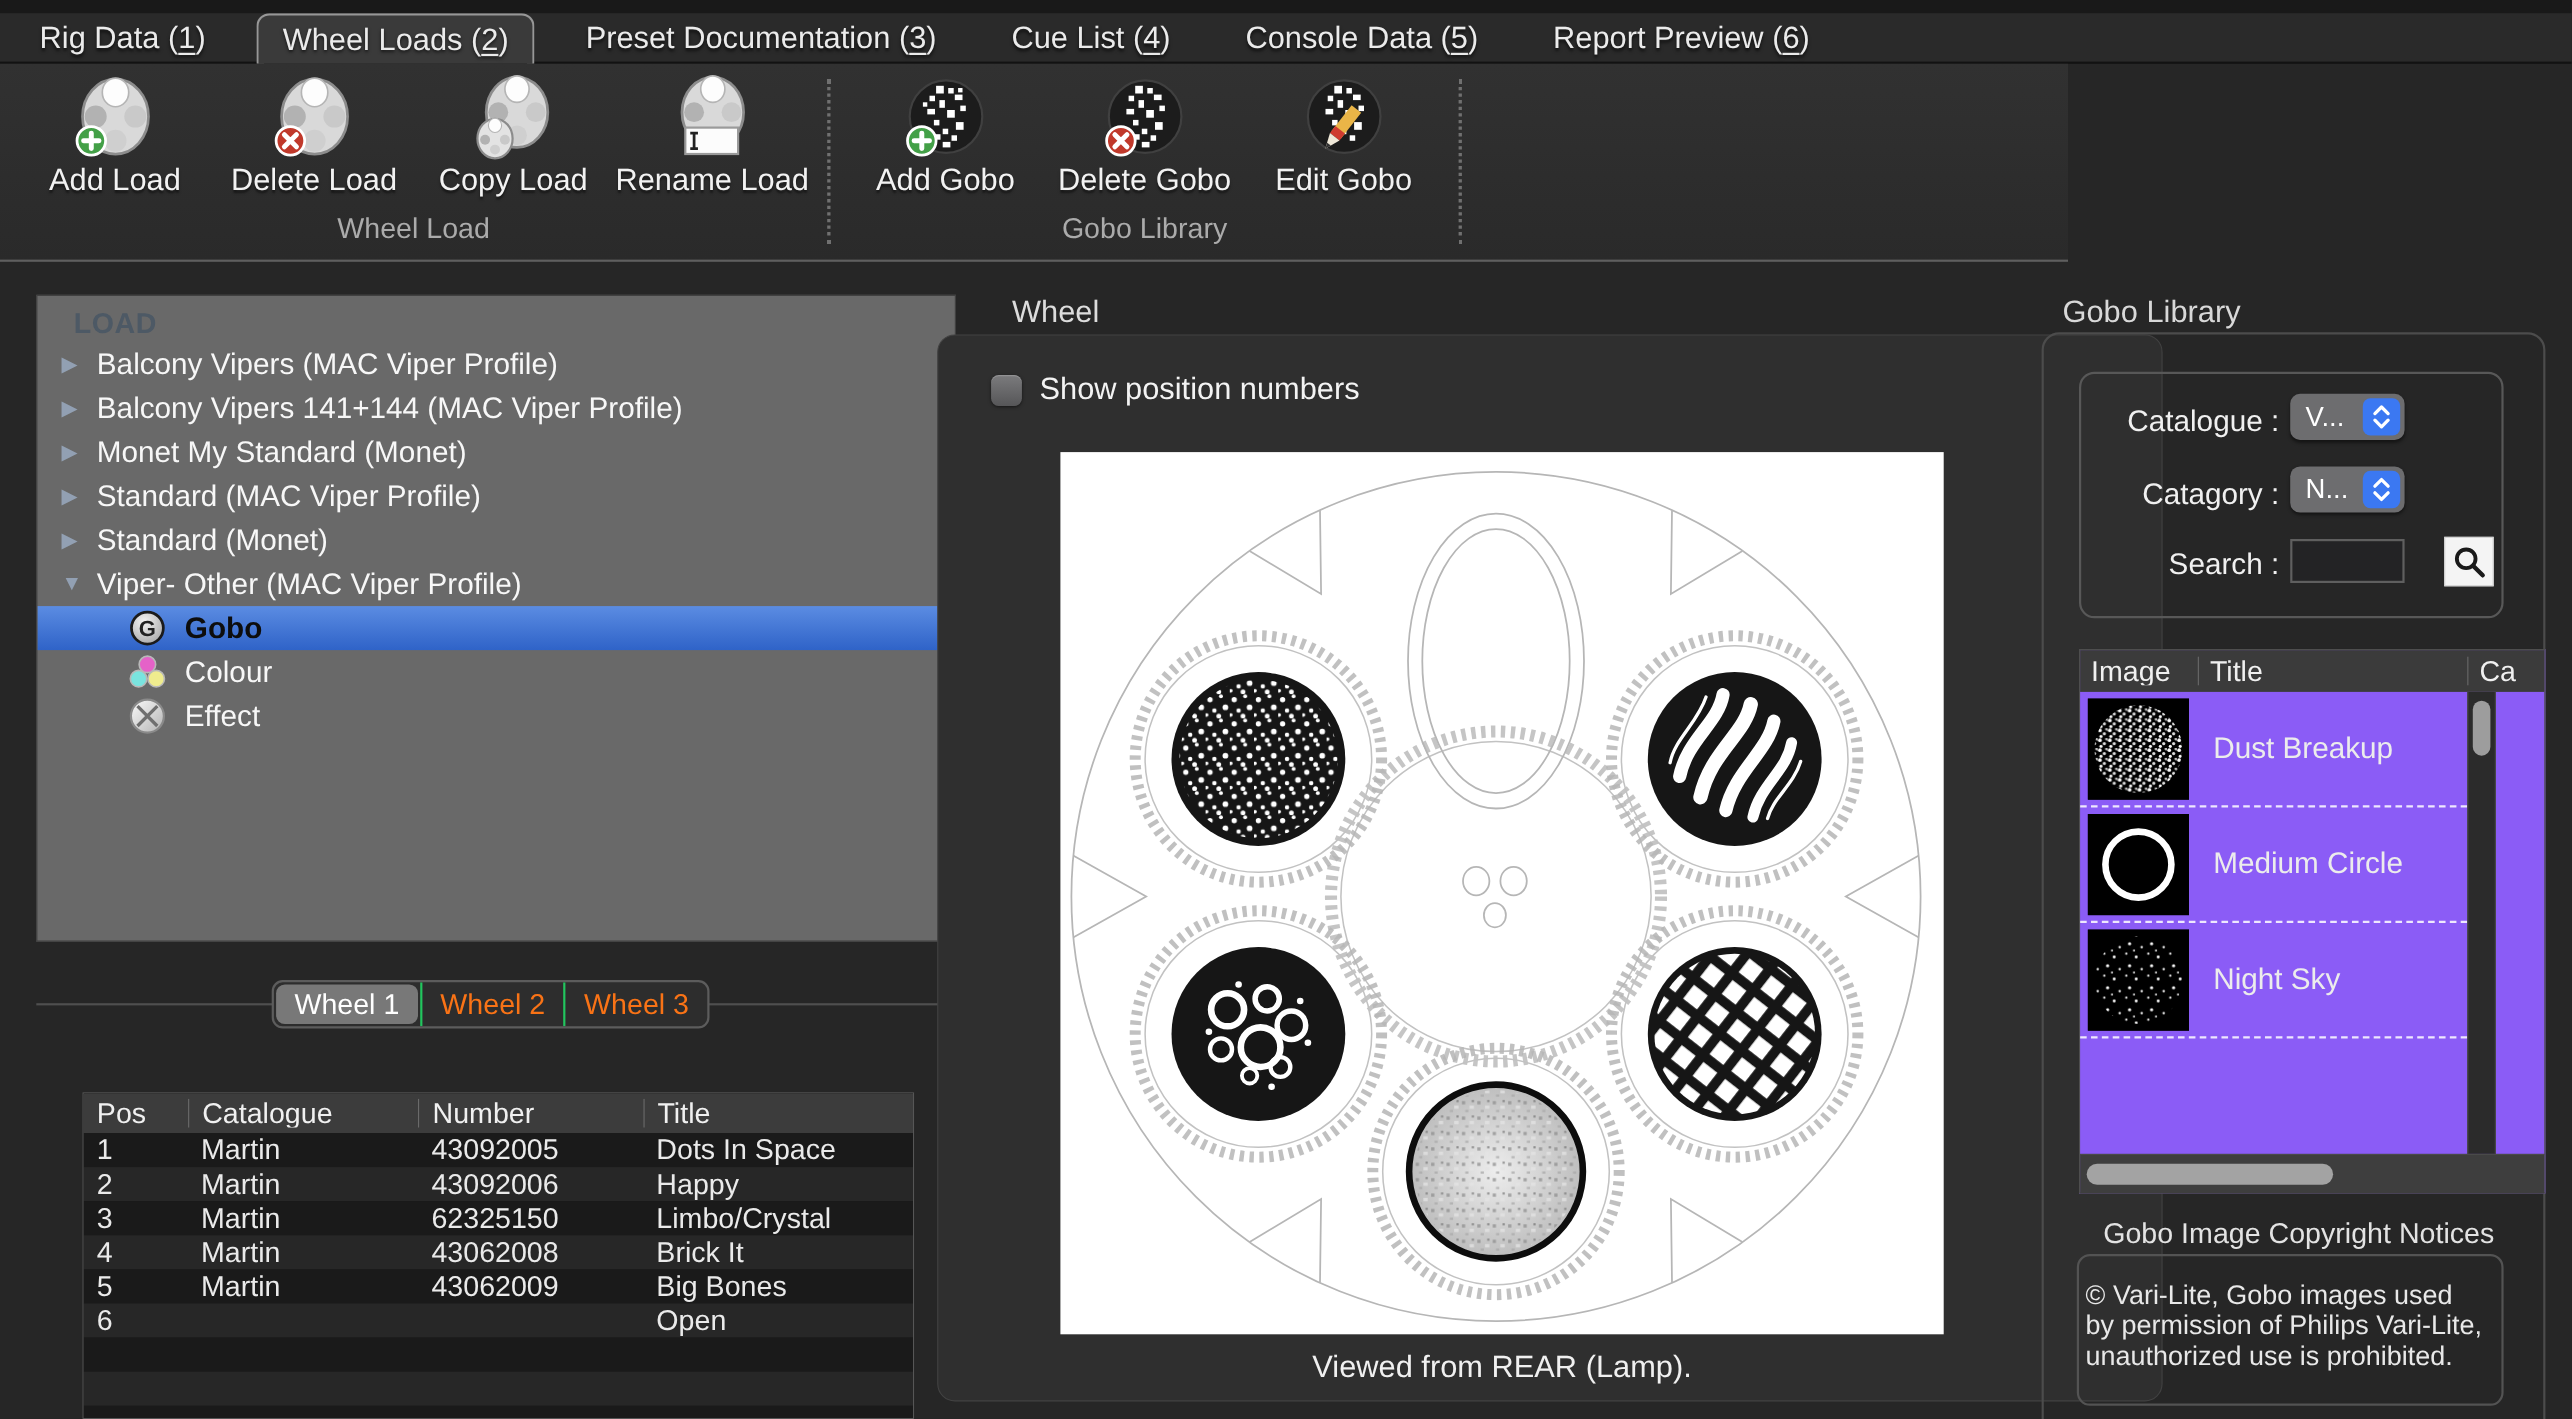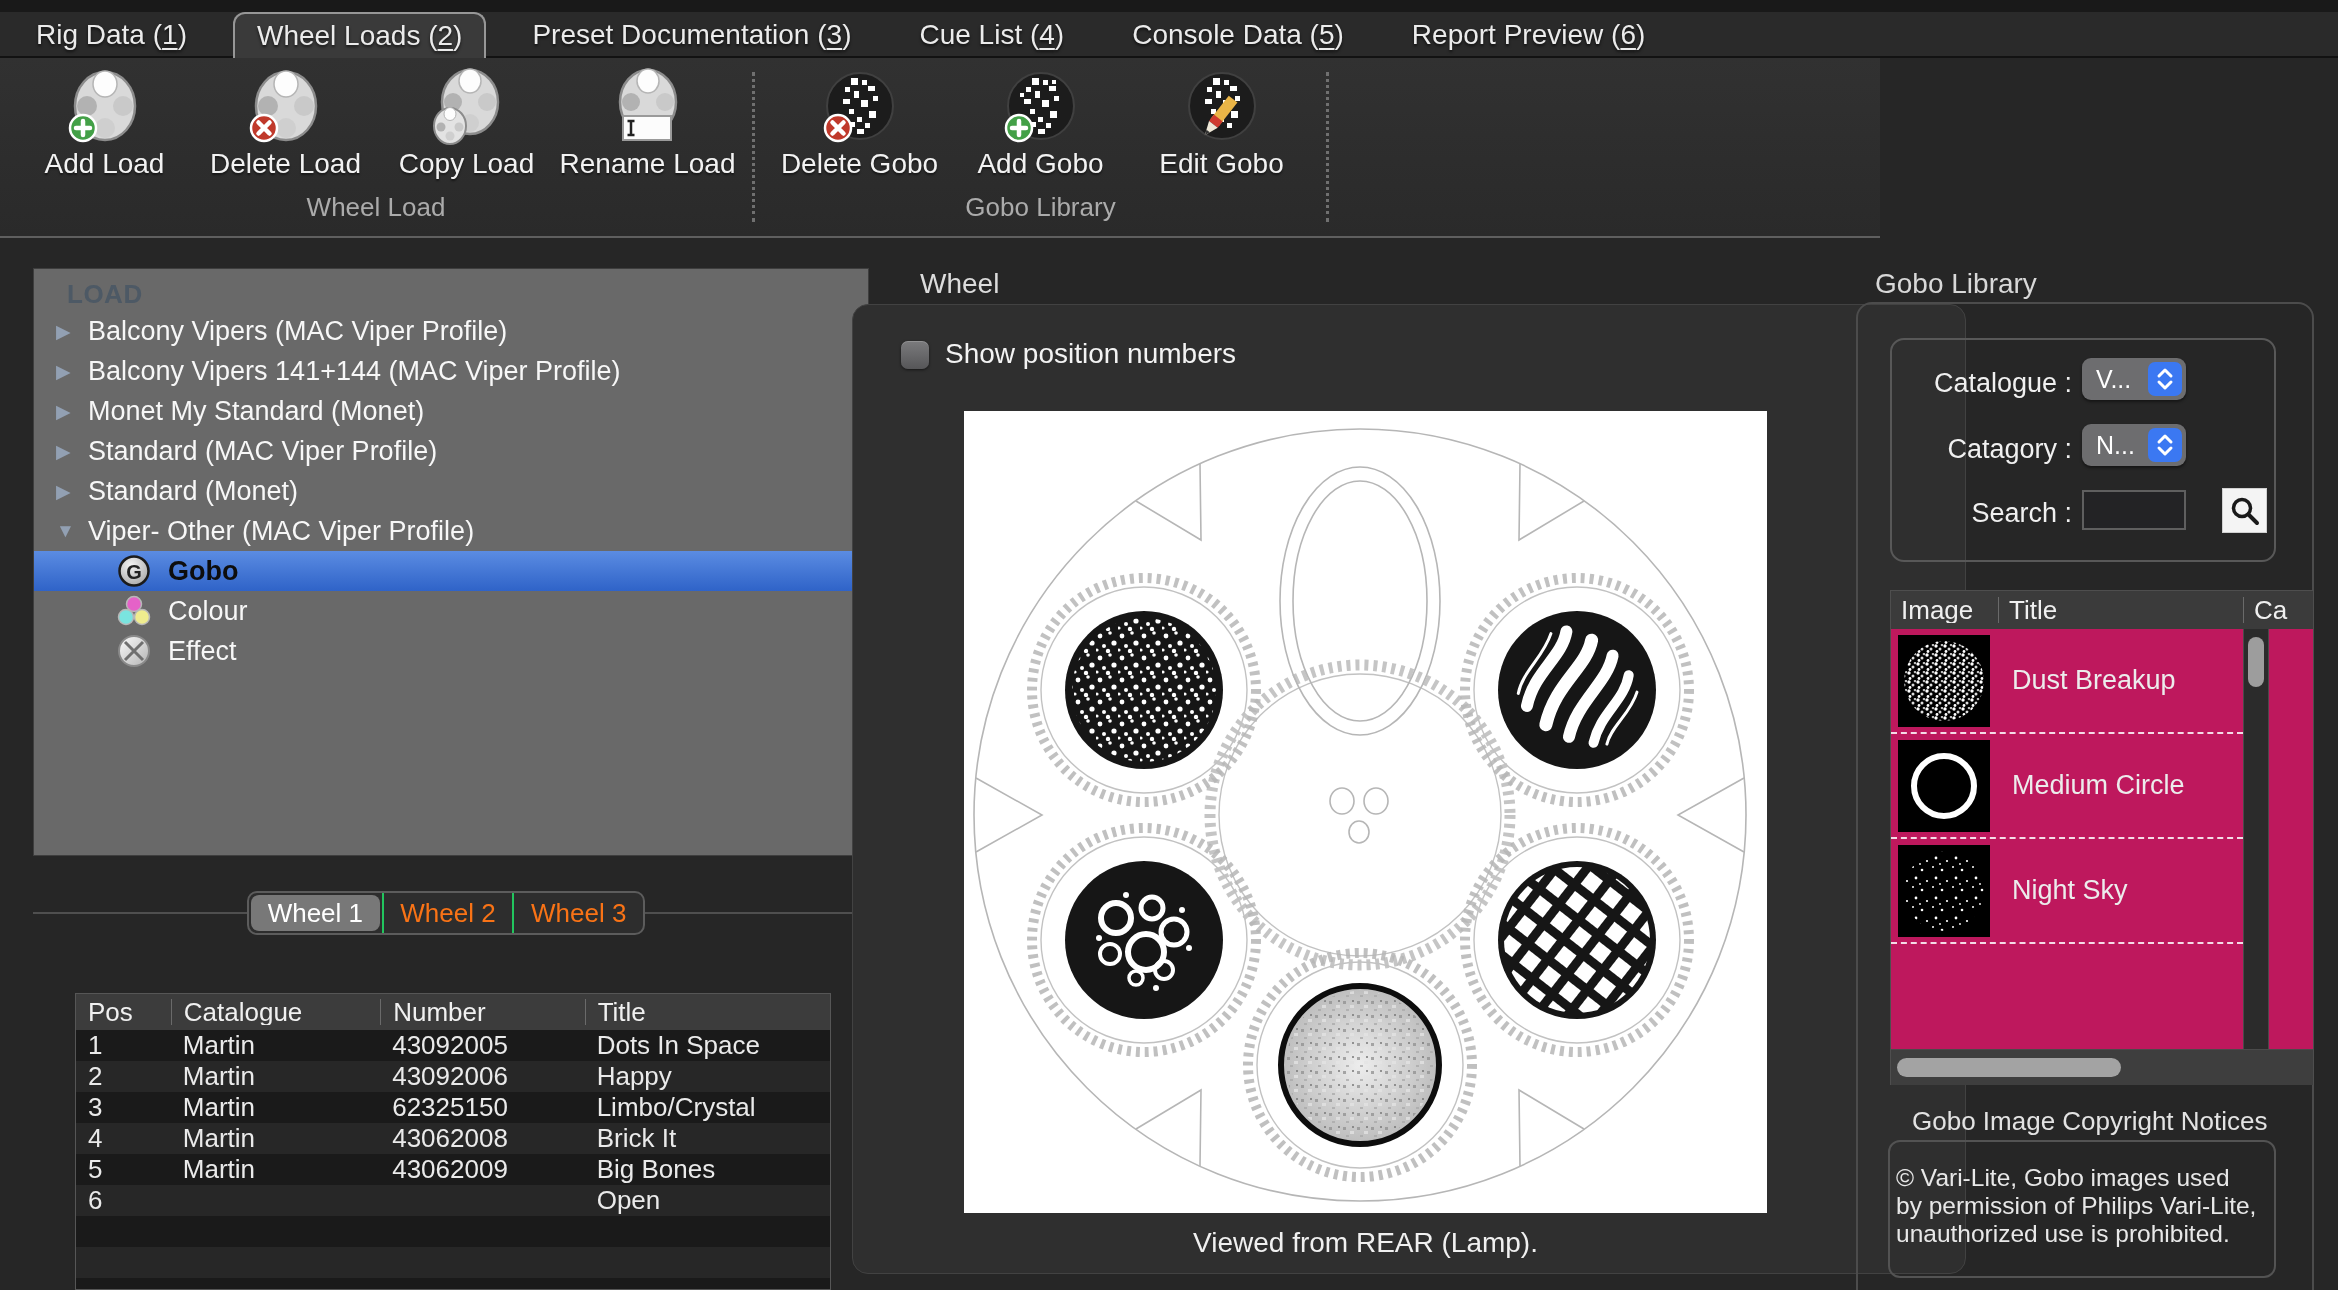--- a/index.html
+++ b/index.html
@@ -78,21 +78,21 @@
   .popup{position:absolute;left:190px;width:104px;height:42px;background:#6d6d6f;border-radius:9px;
          box-shadow:0 2px 3px rgba(0,0,0,.45);cursor:default}
   .pval{position:absolute;left:14px;top:7px;font-size:25px;color:#fff}
   .stepper{position:absolute;right:4px;top:4px;bottom:4px;width:34px;background:#3b78f2;border-radius:7px;
            display:flex;align-items:center;justify-content:center}
   .search-input{position:absolute;left:190px;top:150px;width:104px;height:40px;background:#232325;
                 border:2px solid #5f5f5f;color:#eee;font-size:25px;padding:0 8px}
   .search-btn{position:absolute;left:330px;top:148px;width:45px;height:45px;background:#f4f4f4;
               border:1px solid #d0d0d0;display:flex;align-items:center;justify-content:center;cursor:default}
 
-  .gtable{position:absolute;left:1890px;top:590px;width:424px;height:495px;border:1px solid #4e4e4e;background:#be185d}
+  .gtable{position:absolute;left:1890px;top:590px;width:424px;height:495px;border:1px solid #4e4e4e;background:#8b5cf6}
   .gt-head{display:flex;height:38px;background:#3b3b3b;align-items:center;font-size:26px;color:#f0f0f0}
   .gt-head .c{padding-left:10px;border-left:1px solid #6a6a6a;height:26px;line-height:26px;overflow:hidden;white-space:nowrap}
   .gt-head .c:first-child{border-left:none}
   .gc0{width:107px}.gc1{width:245px}.gc2{width:70px}
   .gt-body{position:relative;height:420px;overflow:hidden}
   .gt-row{height:105px;border-bottom:2px dashed rgba(255,255,255,.85);display:flex;align-items:center;width:352px}
   .gt-thumb{width:92px;height:92px;margin-left:7px;background:#000;flex:none}
   .gt-title{font-size:27px;color:#ececec;margin-left:22px;white-space:nowrap}
   .vsb{position:absolute;left:352px;top:0;bottom:0;width:26px;background:#2b2b2b;
        border-left:1px solid #4a4a4a;border-right:1px solid #4a4a4a}
@@ -196,44 +196,20 @@
         <span class="lbl">Rename Load</span>
       </div>
     </div>
     <div class="group-label">Wheel Load</div>
   </div>
 
   <div class="tb-sep"></div>
 
   <div class="tool-group">
     <div class="btn-row">
-      <div class="tool-btn">
-        <svg viewBox="0 0 78 82">
-          <circle cx="39" cy="40" r="33" fill="#1c1c1c" stroke="#404040" stroke-width="2"></circle>
-          <g fill="#fff">
-              <rect x="30" y="12" width="7" height="7"></rect>
-              <rect x="41" y="14" width="5" height="5"></rect>
-              <rect x="24" y="21" width="5" height="5"></rect>
-              <rect x="47" y="20" width="7" height="5"></rect>
-              <rect x="33" y="25" width="5" height="7"></rect>
-              <rect x="52" y="30" width="5" height="5"></rect>
-              <rect x="22" y="33" width="7" height="5"></rect>
-              <rect x="40" y="34" width="7" height="7"></rect>
-              <rect x="28" y="43" width="5" height="5"></rect>
-              <rect x="48" y="45" width="7" height="7"></rect>
-              <rect x="36" y="51" width="5" height="5"></rect>
-              <rect x="27" y="56" width="7" height="5"></rect>
-              <rect x="44" y="57" width="5" height="5"></rect>
-              <rect x="36" y="63" width="7" height="5"></rect>
-            </g>
-          <circle cx="17" cy="62" r="13" fill="#c0392b" stroke="#fff" stroke-width="2.5"></circle>
-          <path d="M11.5 56.5 l11 11 M22.5 56.5 l-11 11" stroke="#fff" stroke-width="4.5" stroke-linecap="round"></path>
-        </svg>
-        <span class="lbl">Delete Gobo</span>
-      </div>
       <div class="tool-btn">
         <svg viewBox="0 0 78 82">
           <circle cx="39" cy="40" r="33" fill="#1c1c1c" stroke="#404040" stroke-width="2"></circle>
           <g fill="#fff">
               <rect x="30" y="12" width="7" height="7"></rect>
               <rect x="41" y="14" width="5" height="5"></rect>
               <rect x="24" y="21" width="5" height="5"></rect>
               <rect x="47" y="20" width="7" height="5"></rect>
               <rect x="33" y="25" width="5" height="7"></rect>
               <rect x="52" y="30" width="5" height="5"></rect>
@@ -245,20 +221,44 @@
               <rect x="27" y="56" width="7" height="5"></rect>
               <rect x="44" y="57" width="5" height="5"></rect>
               <rect x="36" y="63" width="7" height="5"></rect>
               <rect x="50" y="14" width="4" height="4"></rect>
               <rect x="18" y="27" width="4" height="4"></rect>
             </g>
           <circle cx="17" cy="62" r="13" fill="#43a047" stroke="#fff" stroke-width="2.5"></circle>
           <path d="M17 55 v14 M10 62 h14" stroke="#fff" stroke-width="4.5" stroke-linecap="round"></path>
         </svg>
         <span class="lbl">Add Gobo</span>
+      </div>
+      <div class="tool-btn">
+        <svg viewBox="0 0 78 82">
+          <circle cx="39" cy="40" r="33" fill="#1c1c1c" stroke="#404040" stroke-width="2"></circle>
+          <g fill="#fff">
+              <rect x="30" y="12" width="7" height="7"></rect>
+              <rect x="41" y="14" width="5" height="5"></rect>
+              <rect x="24" y="21" width="5" height="5"></rect>
+              <rect x="47" y="20" width="7" height="5"></rect>
+              <rect x="33" y="25" width="5" height="7"></rect>
+              <rect x="52" y="30" width="5" height="5"></rect>
+              <rect x="22" y="33" width="7" height="5"></rect>
+              <rect x="40" y="34" width="7" height="7"></rect>
+              <rect x="28" y="43" width="5" height="5"></rect>
+              <rect x="48" y="45" width="7" height="7"></rect>
+              <rect x="36" y="51" width="5" height="5"></rect>
+              <rect x="27" y="56" width="7" height="5"></rect>
+              <rect x="44" y="57" width="5" height="5"></rect>
+              <rect x="36" y="63" width="7" height="5"></rect>
+            </g>
+          <circle cx="17" cy="62" r="13" fill="#c0392b" stroke="#fff" stroke-width="2.5"></circle>
+          <path d="M11.5 56.5 l11 11 M22.5 56.5 l-11 11" stroke="#fff" stroke-width="4.5" stroke-linecap="round"></path>
+        </svg>
+        <span class="lbl">Delete Gobo</span>
       </div>
       <div class="tool-btn">
         <svg viewBox="0 0 78 82">
           <circle cx="39" cy="40" r="33" fill="#1c1c1c" stroke="#404040" stroke-width="2"></circle>
           <g fill="#fff">
               <rect x="30" y="12" width="7" height="7"></rect>
               <rect x="41" y="14" width="5" height="5"></rect>
               <rect x="24" y="21" width="5" height="5"></rect>
               <rect x="47" y="20" width="7" height="5"></rect>
               <rect x="33" y="25" width="5" height="7"></rect>

